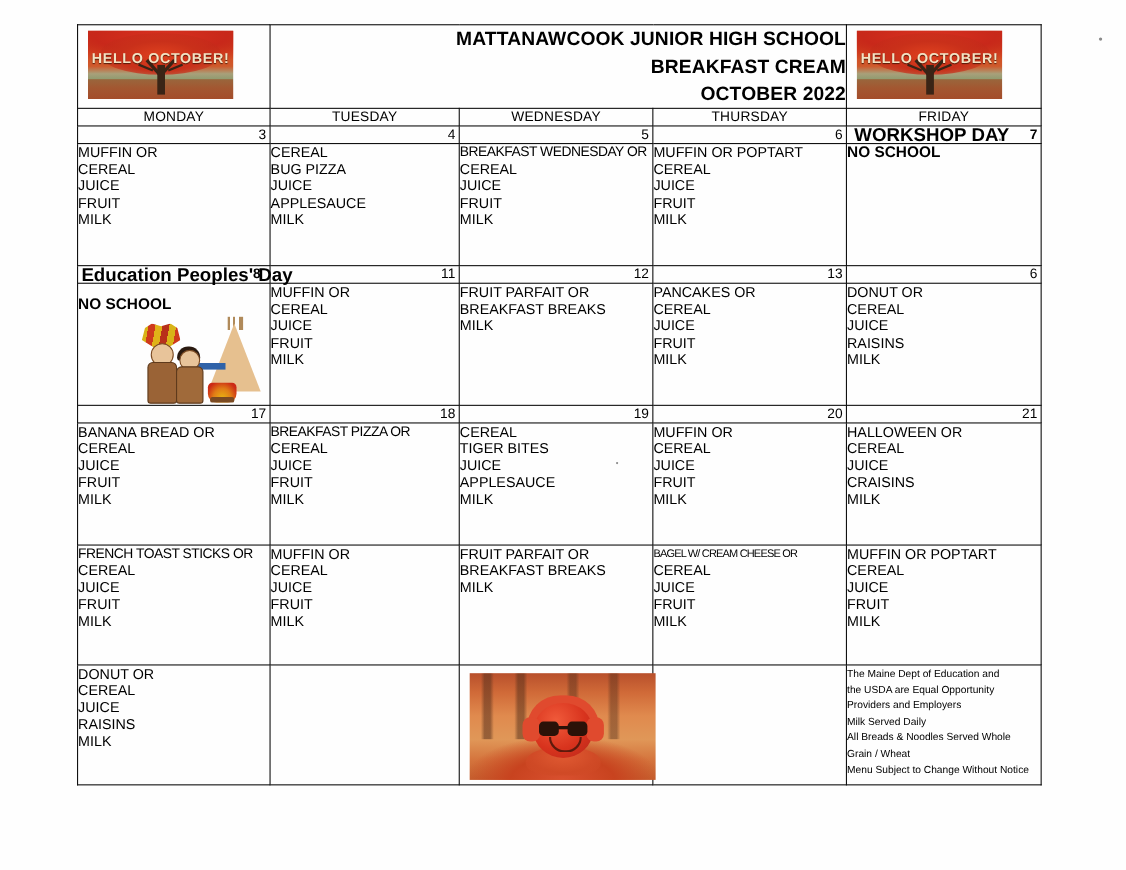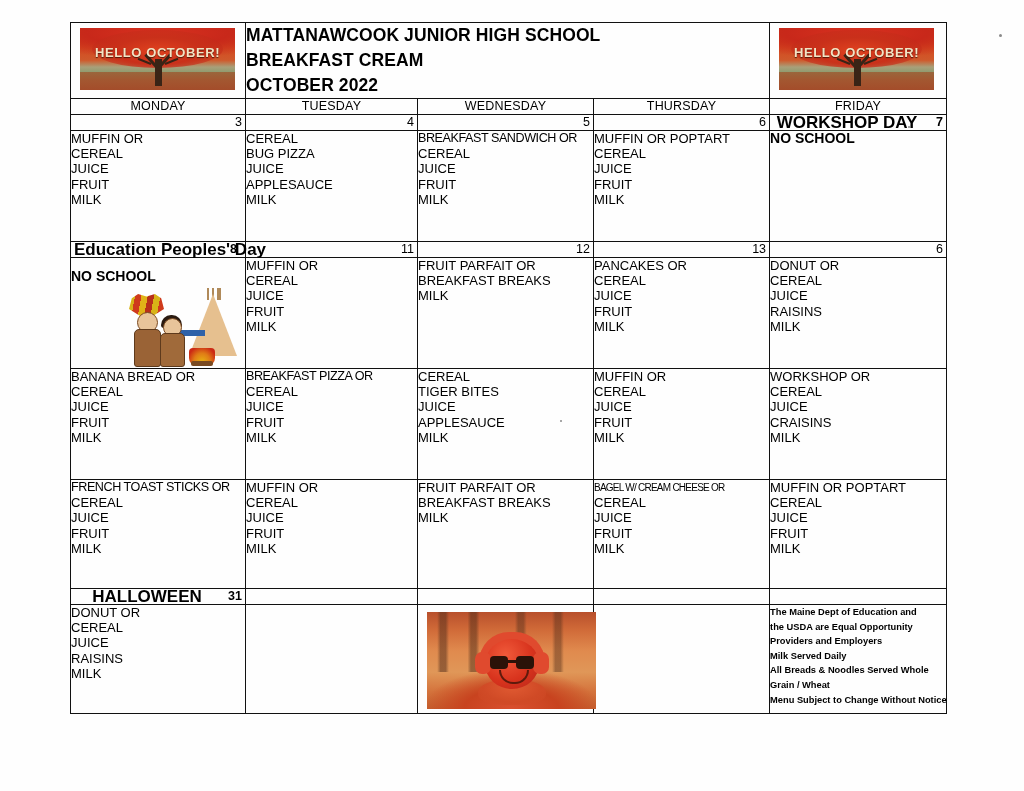--- a/index.html
+++ b/index.html
@@ -48,21 +48,21 @@
   
   .masthead-img {
     height: 72px;
     position: relative;
     overflow: hidden;
     padding: 0;
   }
   .oct-art {
     position: absolute;
     left: 9px; top: 5px;
-    width: 155px;
+    width: 132px;
     height: 62px;
     overflow: hidden;
     background:
       radial-gradient(ellipse 120% 58% at 50% 8%, #d8311f 0%, #c8281a 38%, rgba(200,40,26,0) 72%),
       linear-gradient(#c03015 0%, #d4481f 30%, #cf5a2c 52%, #a8a07a 63%, #8e9a6e 72%, #b8643c 84%, #a8502c 100%);
   }
   .oct-art .trunk {
     position: absolute;
     left: 50%; bottom: 4px;
     width: 7px; height: 27px;
@@ -99,21 +99,21 @@
     font-family: "Liberation Sans", sans-serif;
     font-size: 13px;
     font-weight: bold;
     letter-spacing: .6px;
     color: #f3e3c4;
     text-shadow: 0 1px 1px rgba(60,20,5,.85);
     z-index: 3;
   }
 
   .masthead-title {
-    text-align: left;
+    text-align: right;
     font-weight: bold;
     font-size: 17.5px;
     line-height: 25px;
     letter-spacing: .1px;
     padding-top: 5px;
   }
   .masthead-title .tl { display: block; white-space: nowrap; }
 
   
   .dow {
@@ -343,21 +343,21 @@
     background: radial-gradient(ellipse at 50% 30%, #e05a32 0%, #d04a26 60%, rgba(208,74,38,0) 100%);
     border-radius: 50% 50% 40% 40%;
   }
 
   
   .notice {
     padding: 5px 4px 0 5px;
     font-size: 9.3px;
     line-height: 14.6px;
   }
-  .notice .nl { white-space: nowrap; font-weight: bold; }
+  .notice .nl { white-space: nowrap; }
 </style>
 </head>
 <body>
 
 <div id="sheet">
 
   <div class="scan-mark" style="left:999px; top:34px; width:3px; height:3px;"></div>
   <div class="scan-mark" style="left:908px; top:126px; width:2px; height:2px;"></div>
   <div class="scan-mark" style="left:560px; top:420px; width:2px; height:2px;"></div>
 
@@ -438,21 +438,21 @@
           <div class="line">MILK</div>
         </td>
         <td class="menu r-menu-tall">
           <div class="line">CEREAL</div>
           <div class="line">BUG PIZZA</div>
           <div class="line">JUICE</div>
           <div class="line">APPLESAUCE</div>
           <div class="line">MILK</div>
         </td>
         <td class="menu r-menu-tall">
-          <div class="line tight">BREAKFAST SANDWICH OR</div>
+          <div class="line tight">BREAKFAST WEDNESDAY OR</div>
           <div class="line">CEREAL</div>
           <div class="line">JUICE</div>
           <div class="line">FRUIT</div>
           <div class="line">MILK</div>
         </td>
         <td class="menu r-menu-tall">
           <div class="line">MUFFIN OR POPTART</div>
           <div class="line">CEREAL</div>
           <div class="line">JUICE</div>
           <div class="line">FRUIT</div>
@@ -519,20 +519,37 @@
         <td class="menu r-menu-tall">
           <div class="line">DONUT OR</div>
           <div class="line">CEREAL</div>
           <div class="line">JUICE</div>
           <div class="line">RAISINS</div>
           <div class="line">MILK</div>
         </td>
       </tr>
 
       <tr>
+        <td class="datestrip">
+            <span class="num">17</span>
+          </td>
+        <td class="datestrip">
+            <span class="num">18</span>
+          </td>
+        <td class="datestrip">
+            <span class="num">19</span>
+          </td>
+        <td class="datestrip">
+            <span class="num">20</span>
+          </td>
+        <td class="datestrip">
+            <span class="num">21</span>
+          </td>
+      </tr>
+      <tr>
         <td class="menu r-menu-tall">
           <div class="line">BANANA BREAD OR</div>
           <div class="line">CEREAL</div>
           <div class="line">JUICE</div>
           <div class="line">FRUIT</div>
           <div class="line">MILK</div>
         </td>
         <td class="menu r-menu-tall">
           <div class="line tight">BREAKFAST PIZZA OR</div>
           <div class="line">CEREAL</div>
@@ -548,21 +565,21 @@
           <div class="line">MILK</div>
         </td>
         <td class="menu r-menu-tall">
           <div class="line">MUFFIN OR</div>
           <div class="line">CEREAL</div>
           <div class="line">JUICE</div>
           <div class="line">FRUIT</div>
           <div class="line">MILK</div>
         </td>
         <td class="menu r-menu-tall">
-          <div class="line">WORKSHOP OR</div>
+          <div class="line">HALLOWEEN OR</div>
           <div class="line">CEREAL</div>
           <div class="line">JUICE</div>
           <div class="line">CRAISINS</div>
           <div class="line">MILK</div>
         </td>
       </tr>
 
       <tr>
         <td class="menu r-menu-last">
           <div class="line tight">FRENCH TOAST STICKS OR</div>
@@ -592,30 +609,20 @@
         </td>
         <td class="menu r-menu-last">
           <div class="line">MUFFIN OR POPTART</div>
           <div class="line">CEREAL</div>
           <div class="line">JUICE</div>
           <div class="line">FRUIT</div>
           <div class="line">MILK</div>
         </td>
       </tr>
 
-      <tr>
-        <td class="datestrip">
-          <span class="lbl center">HALLOWEEN</span>
-          <span class="num b">31</span>
-        </td>
-        <td class="datestrip"></td>
-        <td class="datestrip"></td>
-        <td class="datestrip"></td>
-        <td class="datestrip"></td>
-      </tr>
       <tr>
         <td class="menu r-menu-last">
           <div class="line">DONUT OR</div>
           <div class="line">CEREAL</div>
           <div class="line">JUICE</div>
           <div class="line">RAISINS</div>
           <div class="line">MILK</div>
         </td>
         <td class="menu r-menu-last"></td>
         <td class="menu r-menu-last hw-cell">

